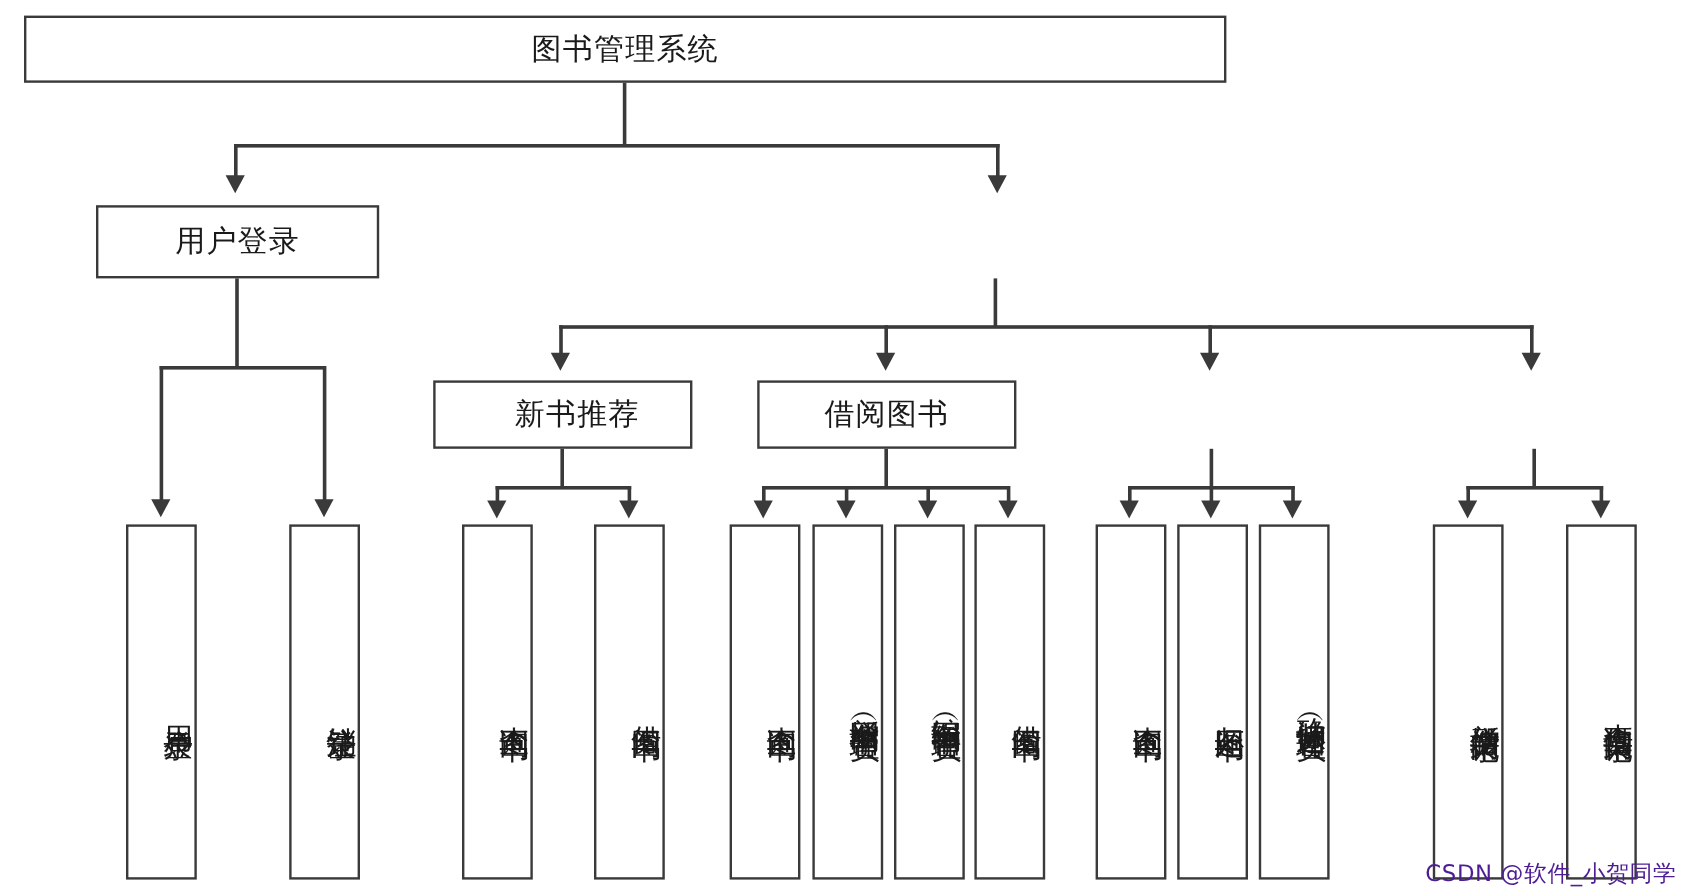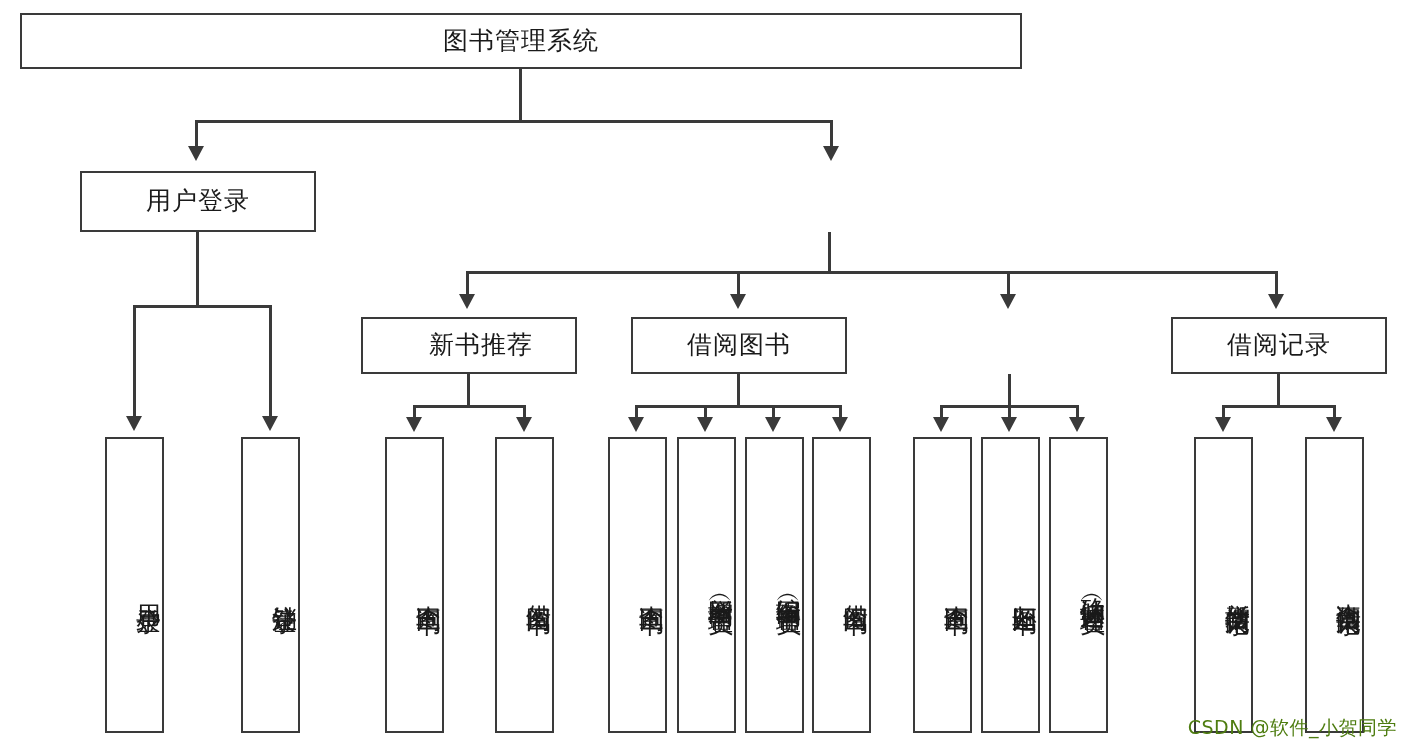--- a/index.html
+++ b/index.html
@@ -61,21 +61,21 @@
     height: 0;
     border-left: 8px solid transparent;
     border-right: 8px solid transparent;
     border-top: 15px solid #3a3a3a;
   }
   #watermark {
     position: absolute;
     right: 8px;
     bottom: 6px;
     font-size: 19px;
-    color: #4d7c0f;
+    color: #4c1d95;
     white-space: nowrap;
     letter-spacing: 0.5px;
   }
 </style>
 </head>
 <body>
 
 <div id="canvas">
 
   <div class="node horiz" style="left:20px; top:13px; width:1002px; height:56px;">
@@ -114,23 +114,20 @@
   <div class="arrow" style="left:1000px; top:294px;"></div>
   <div class="conn" style="left:1275px; top:271px; width:3px; height:24px;"></div>
   <div class="arrow" style="left:1268px; top:294px;"></div>
 
   <div class="node horiz" style="left:361px; top:317px; width:216px; height:57px;padding-left:24px;">
     <span>新书推荐</span>
   </div>
   <div class="node horiz" style="left:631px; top:317px; width:216px; height:57px;">
     <span>借阅图书</span>
   </div>
-  <div class="node horiz" style="left:1171px; top:317px; width:216px; height:57px;">
-    <span>借阅记录</span>
-  </div>
 
   <div class="conn" style="left:467px; top:374px; width:3px; height:33px;"></div>
   <div class="conn" style="left:413px; top:405px; width:113px; height:3px;"></div>
   <div class="conn" style="left:413px; top:405px; width:3px; height:13px;"></div>
   <div class="arrow" style="left:406px; top:417px;"></div>
   <div class="conn" style="left:523px; top:405px; width:3px; height:13px;"></div>
   <div class="arrow" style="left:516px; top:417px;"></div>
 
   <div class="conn" style="left:737px; top:374px; width:3px; height:33px;"></div>
   <div class="conn" style="left:635px; top:405px; width:205px; height:3px;"></div>

